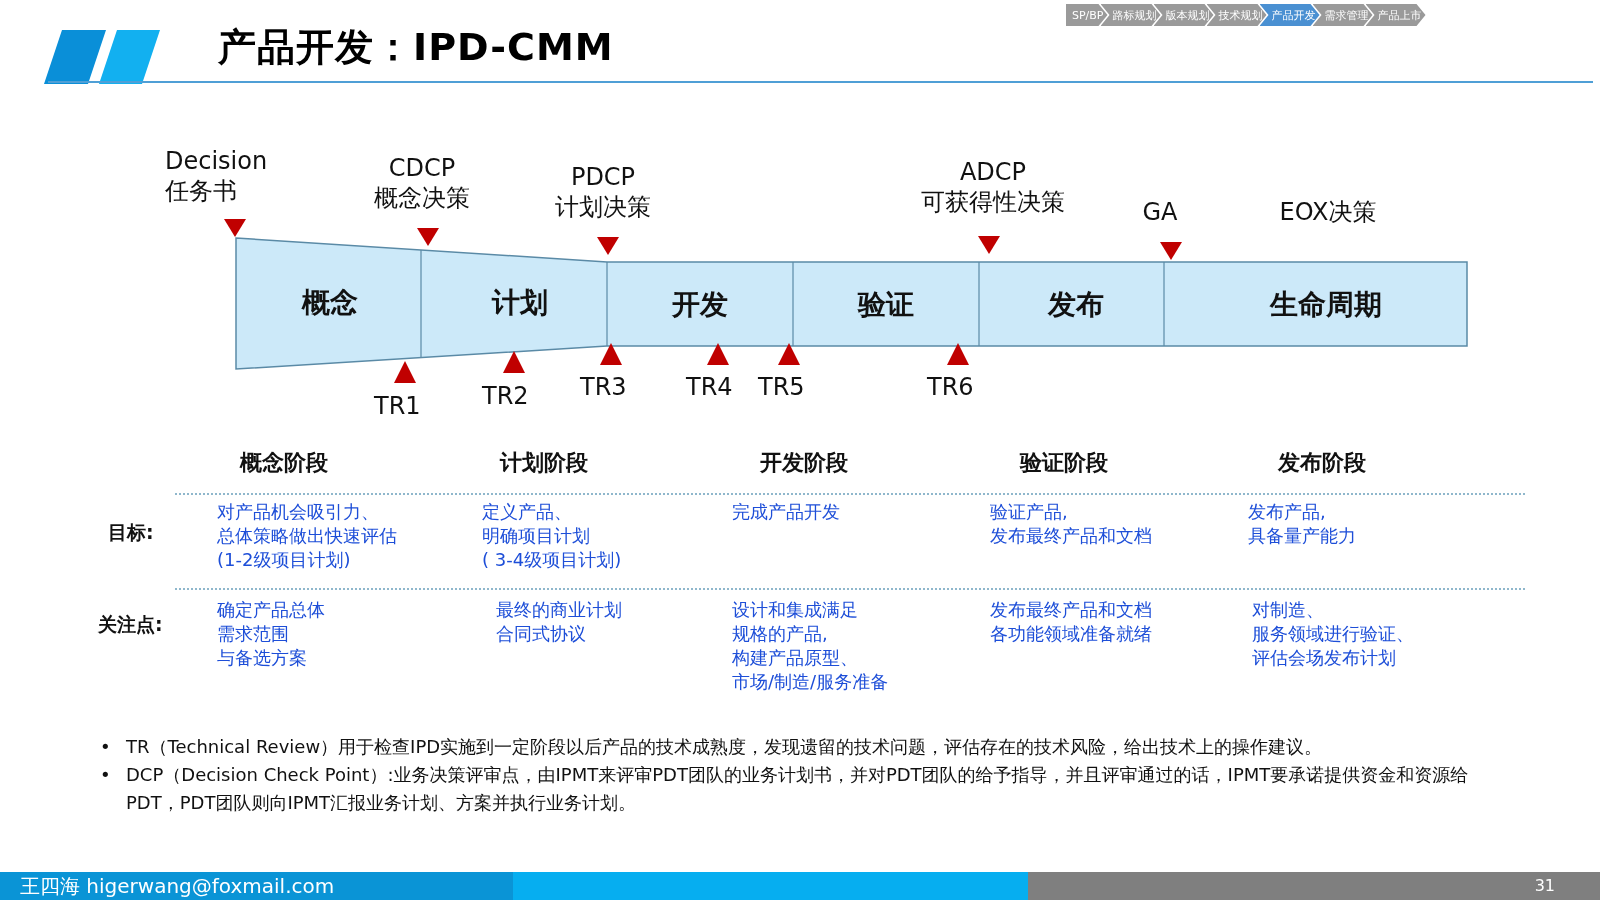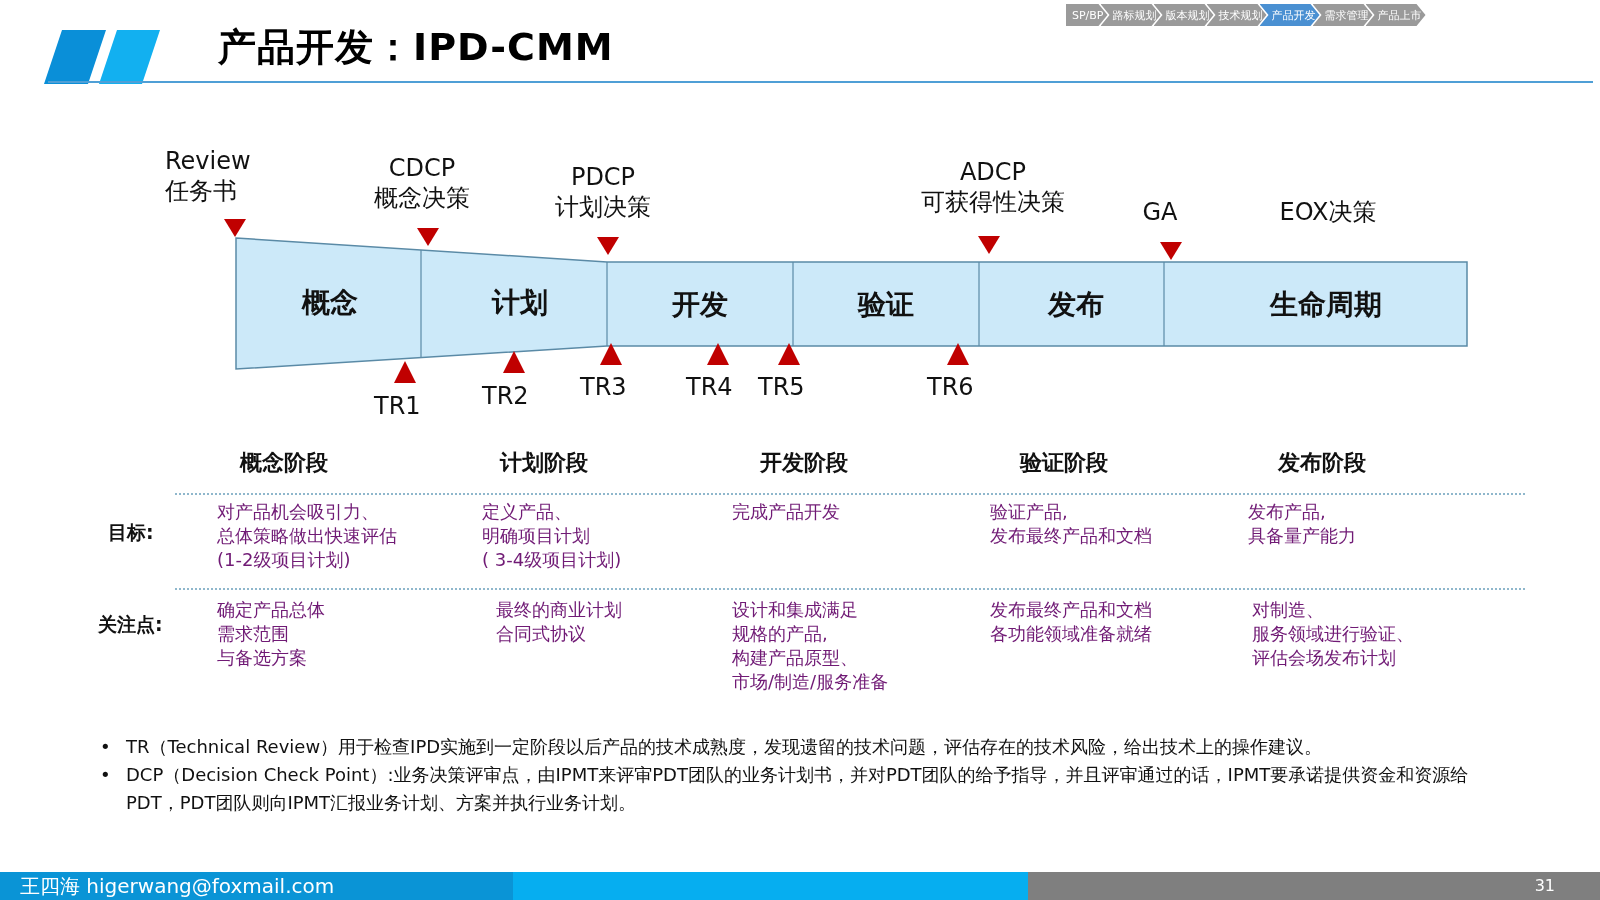--- a/index.html
+++ b/index.html
@@ -25,21 +25,21 @@
   .label { position:absolute; font-size:24px; color:#111; text-align:center; line-height:30px; white-space:nowrap; }
   .phase-label { position:absolute; font-size:28px; font-weight:bold; color:#111; text-align:center; white-space:nowrap; }
   .tri-down { position:absolute; width:0; height:0; border-left:11px solid transparent; border-right:11px solid transparent; border-top:18px solid #c00000; }
   .tri-up { position:absolute; width:0; height:0; border-left:11px solid transparent; border-right:11px solid transparent; border-bottom:22px solid #c00000; }
   .tr-label { position:absolute; font-size:24px; color:#111; white-space:nowrap; }
 
   
   .col-head { position:absolute; top:448px; font-size:22px; font-weight:bold; color:#111; white-space:nowrap; }
   .dotted { position:absolute; left:175px; width:1350px; height:0; border-top:2px dotted #8fb7cc; }
   .row-label { position:absolute; font-size:19px; font-weight:bold; color:#111; white-space:nowrap; }
-  .cell { position:absolute; font-size:18px; line-height:24px; color:#701a75; white-space:pre; }
+  .cell { position:absolute; font-size:18px; line-height:24px; color:#1d4ed8; white-space:pre; }
 
   
   .notes { position:absolute; left:100px; top:733px; width:1420px; font-size:18px; line-height:28px; color:#111; }
   .note { display:flex; }
   .note .bullet { width:26px; flex:none; }
   .note .text { flex:1; }
 
   
   .footer { position:absolute; left:0; top:872px; width:1600px; height:28px; display:flex;border-radius:13px; }
   .footer .seg1 { width:513px; background:#0a94d6; color:#fff; font-size:20px; line-height:28px; padding-left:20px; white-space:nowrap; }
@@ -79,21 +79,21 @@
   </svg>
 
   <div class="phase-label" style="left:280px;top:284px;width:100px;">概念</div>
   <div class="phase-label" style="left:470px;top:284px;width:100px;">计划</div>
   <div class="phase-label" style="left:650px;top:286px;width:100px;text-align:center;">开发</div>
   <div class="phase-label" style="left:836px;top:286px;width:100px;">验证</div>
   <div class="phase-label" style="left:1026px;top:286px;width:100px;">发布</div>
   <div class="phase-label" style="left:1246px;top:286px;width:160px;">生命周期</div>
 
   <div class="label" style="left:165px;top:146px;text-align:left;">
-    <div>Review</div>
+    <div>Decision</div>
     <div>任务书</div>
   </div>
   <div class="label" style="left:543px;top:162px;width:120px;">
     <div>PDCP</div>
     <div>计划决策</div>
   </div>
   <div class="label" style="left:362px;top:153px;width:120px;">
     <div>CDCP</div>
     <div>概念决策</div>
   </div>

